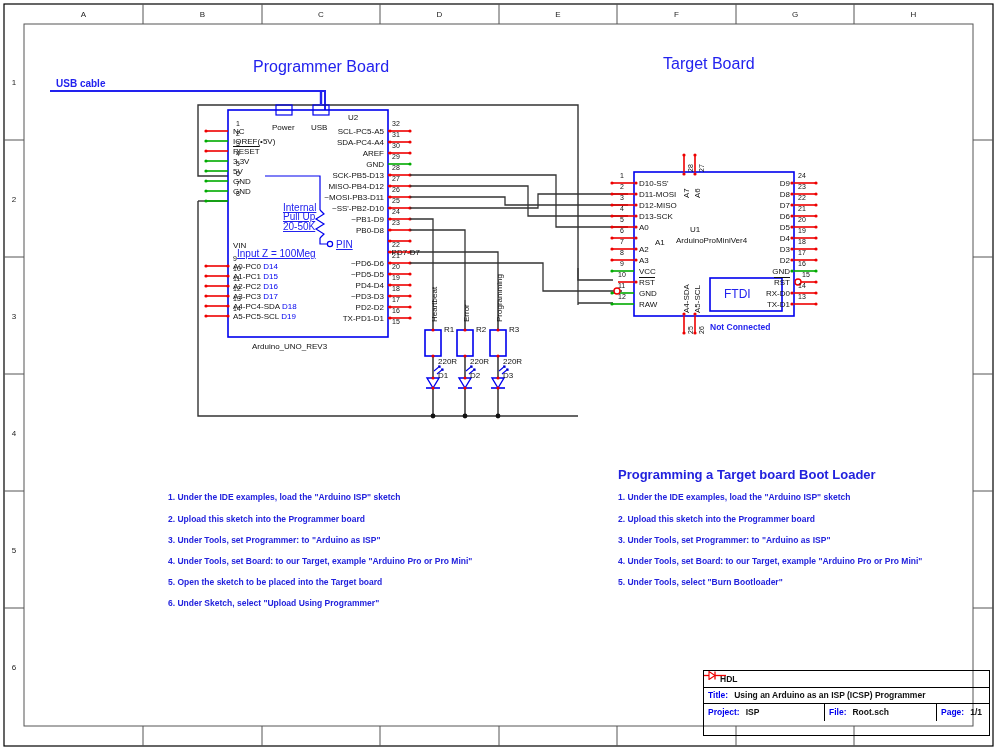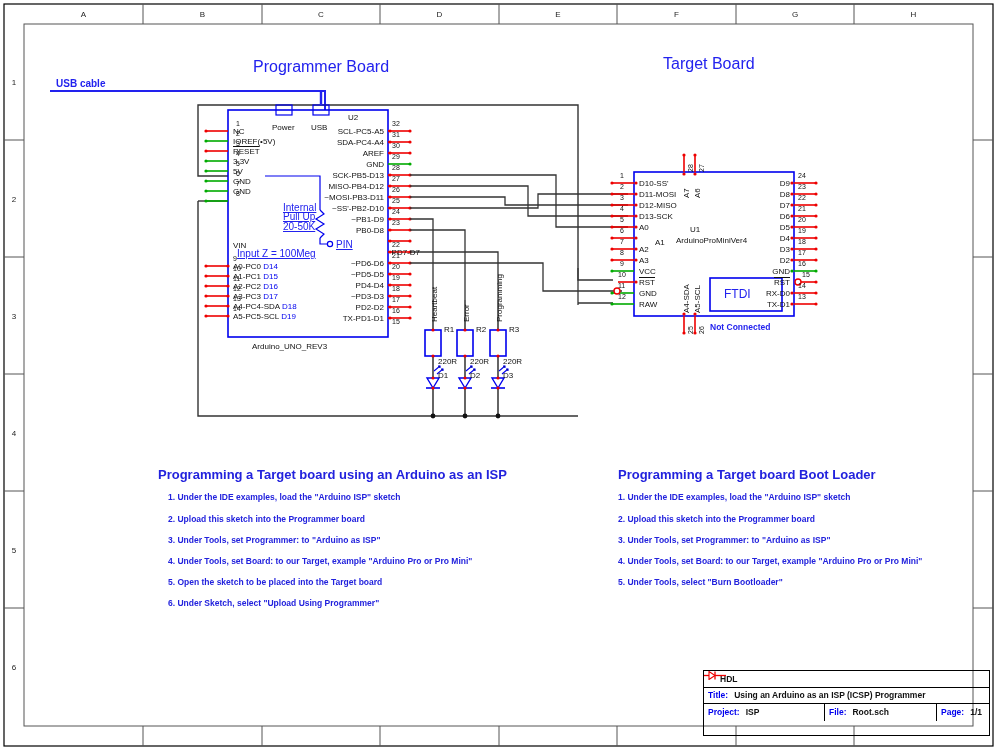--- a/index.html
+++ b/index.html
@@ -565,21 +565,20 @@
   <div class="abs pin rot90" style="left:682px;top:198px;">A7</div>
   <div class="abs pin rot90" style="left:693px;top:198px;">A6</div>
   <div class="abs pnum rot90" style="left:687px;top:172px;">28</div>
   <div class="abs pnum rot90" style="left:698px;top:172px;">27</div>
 
   <div class="abs pin rot90" style="left:682px;top:313px;">A4-SDA</div>
   <div class="abs pin rot90" style="left:693px;top:313px;">A5-SCL</div>
   <div class="abs pnum rot90" style="left:687px;top:334px;">25</div>
   <div class="abs pnum rot90" style="left:698px;top:334px;">26</div>
 
-  <div class="abs sect-title" style="left:158px;top:467px;">Programming a Target board using an Arduino as an ISP</div>
   <div class="abs sect-step" style="left:168px;top:492px;">1. Under the IDE examples, load the "Arduino ISP" sketch</div>
   <div class="abs sect-step" style="left:168px;top:514px;">2. Upload this sketch into the Programmer board</div>
   <div class="abs sect-step" style="left:168px;top:535px;">3. Under Tools, set Programmer: to    "Arduino as ISP"</div>
   <div class="abs sect-step" style="left:168px;top:556px;">4. Under Tools, set Board: to our Target,  example   "Arduino Pro or Pro Mini"</div>
   <div class="abs sect-step" style="left:168px;top:577px;">5. Open the sketch to be placed into the Target board</div>
   <div class="abs sect-step" style="left:168px;top:598px;">6. Under Sketch, select "Upload Using Programmer"</div>
 
   <div class="abs sect-title" style="left:618px;top:467px;">Programming a Target board Boot Loader</div>
   <div class="abs sect-step" style="left:618px;top:492px;">1. Under the IDE examples, load the "Arduino ISP" sketch</div>
   <div class="abs sect-step" style="left:618px;top:514px;">2. Upload this sketch into the Programmer board</div>

